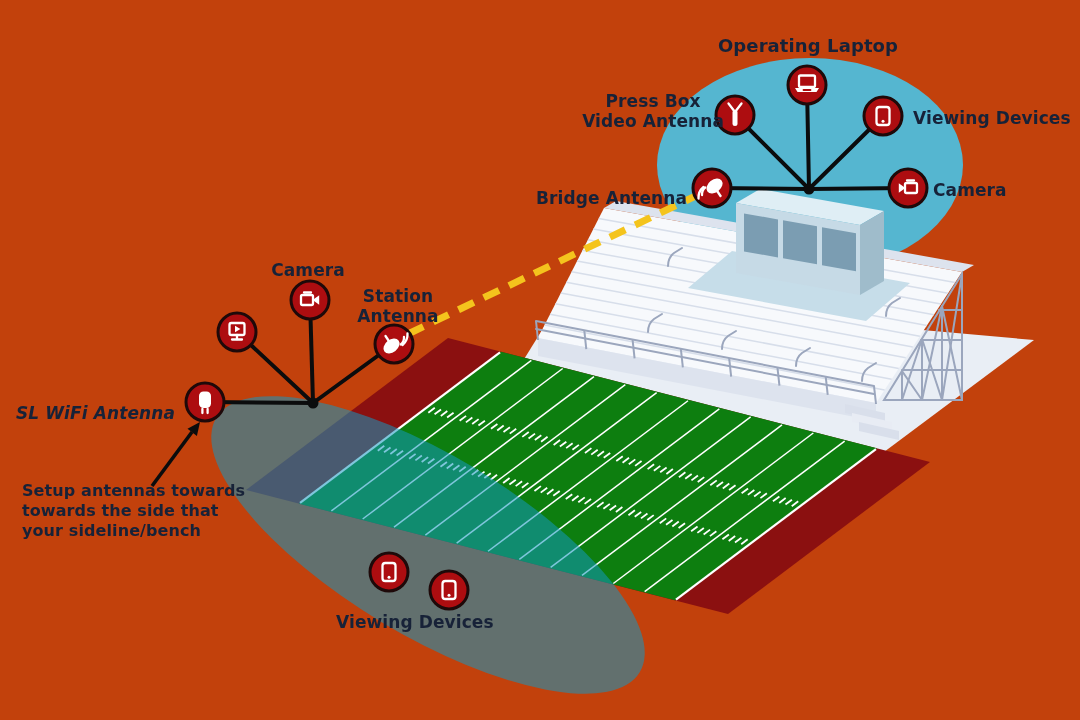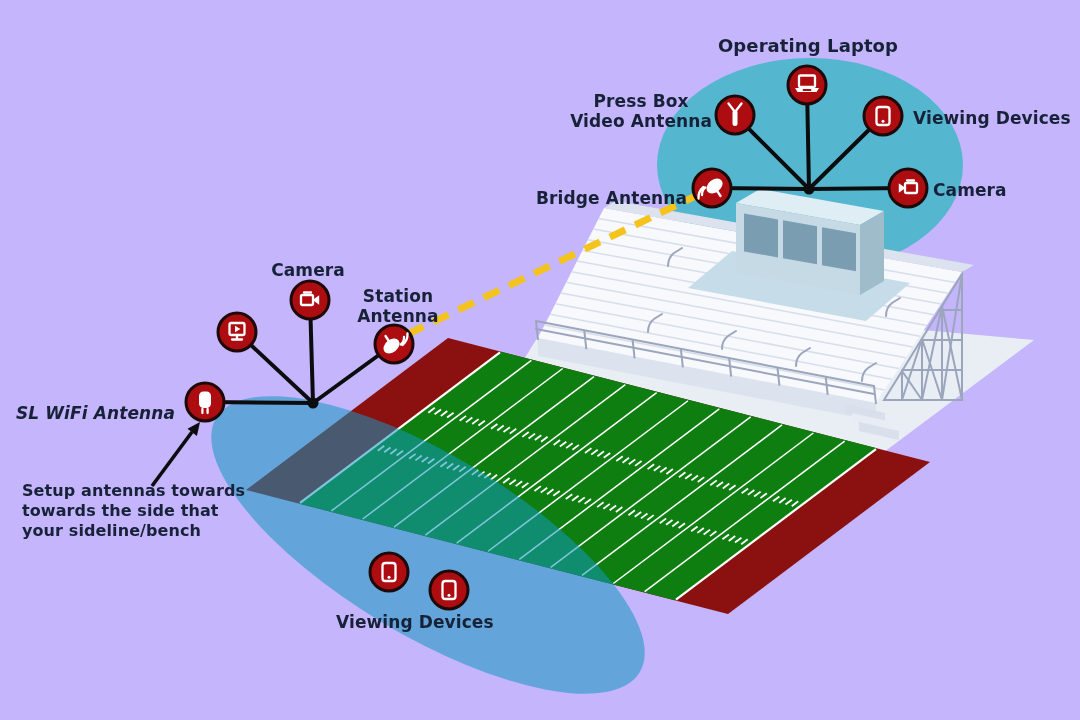--- a/index.html
+++ b/index.html
@@ -1,16 +1,16 @@
 <!DOCTYPE html>
 <html style="--node_red: #ad0d10; --node_border: #1e0909; --navy: #172238; --field_green: #0d7e0f; --endzone_red: #8b1010; --gold: #f4c41d; --bubble_blue: #55b6d0; --coverage_blue: #1497bf; --line_black: #0b0c0d; --bleacher_light: #f7f9fc; --bleacher_stripe: #d7deea; --bleacher_mid: #dde3ee; --bleacher_steel: #9ba6bd; --pad: #e9eef5; --pressbox_front: #c6dae6; --pressbox_side: #9fbccb; --pressbox_roof: #dfeef5; --pressbox_window: #7b9db2; --pressbox_platform: #c6dde9;"><head>
 <meta charset="utf-8">
 <style>
   html,body{margin:0;padding:0;background:#fff;}
-  #stage{position:relative;width:1080px;height:720px;background:#c4b5fd;overflow:hidden;
+  #stage{position:relative;width:1080px;height:720px;background:#c2410c;overflow:hidden;
          font-family:"DejaVu Sans","Liberation Sans",sans-serif;}
   #scene{position:absolute;left:0;top:0;}
   .lbl{position:absolute;font-weight:bold;font-size:17px;line-height:20px;
        color:var(--navy);white-space:nowrap;letter-spacing:.1px;}
   .ctr{transform:translateX(-50%);text-align:center;}
   .rgt{text-align:right;margin-top:8px;}
   .note{font-size:16px;}
   
   .node{fill:var(--node_red);stroke:var(--node_border);stroke-width:3;}
   .w2{stroke:#fff;stroke-width:2.3;fill:none;stroke-linecap:round;stroke-linejoin:round;}
@@ -331,21 +331,21 @@
         <use href="#i-tablet"></use>
   </g>
   <g transform="translate(449,590)">
     <circle r="19" class="node"></circle>
         <use href="#i-tablet"></use>
   </g>
 </svg>
 
 <div class="lbl ctr" style="left:808px;top:36px;font-size:18px;">Operating Laptop</div>
 
-<div class="lbl" style="right:368px;top:91px;text-align:center;">
+<div class="lbl" style="right:356px;top:91px;text-align:center;">
   <div>Press Box</div>
   <div>Video Antenna</div>
 </div>
 
 <div class="lbl" style="left:913px;top:108px;">Viewing Devices</div>
 
 <div class="lbl rgt" style="right:393px;top:180px;">Bridge Antenna</div>
 
 <div class="lbl" style="left:933px;top:180px;">Camera</div>
 

